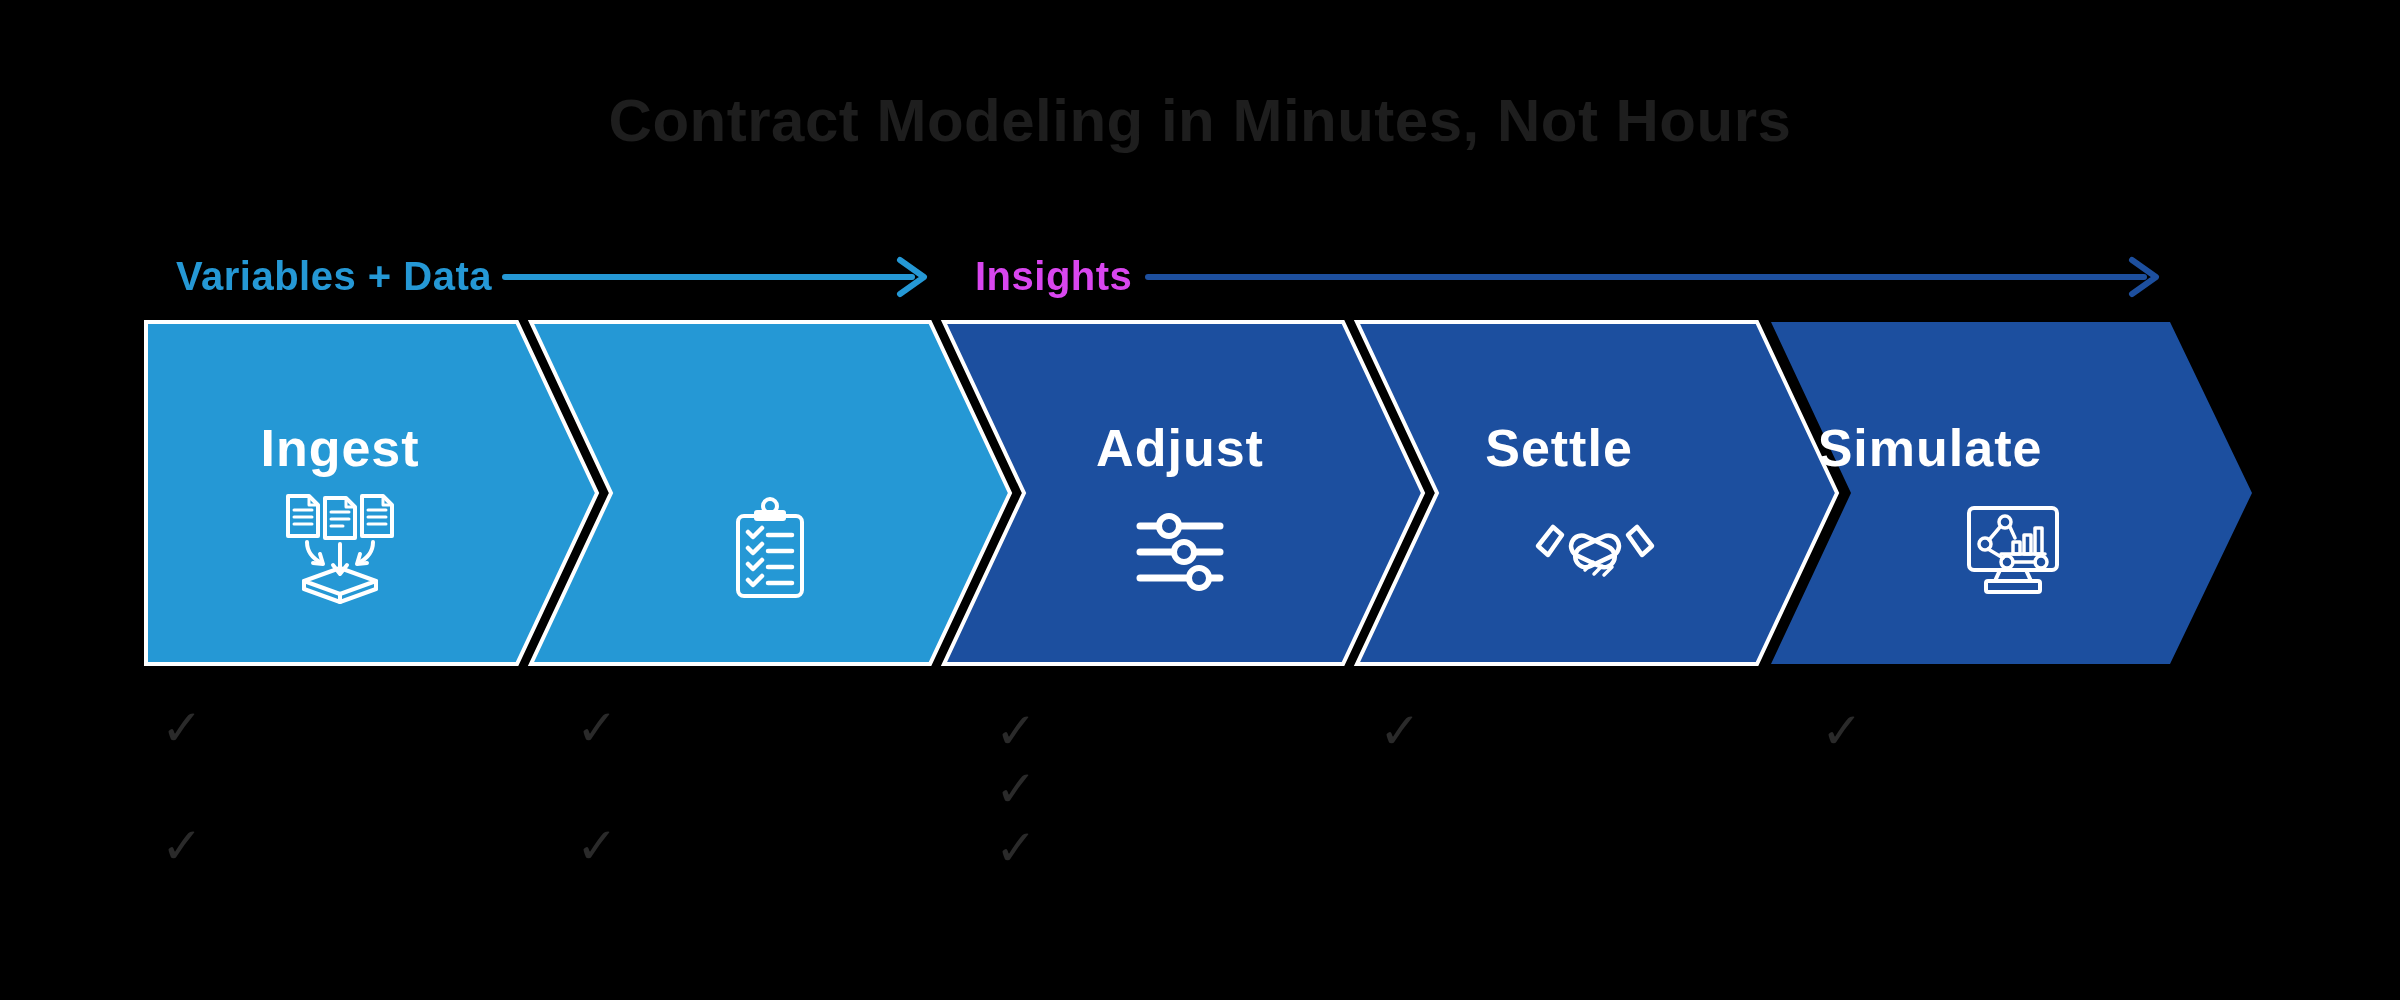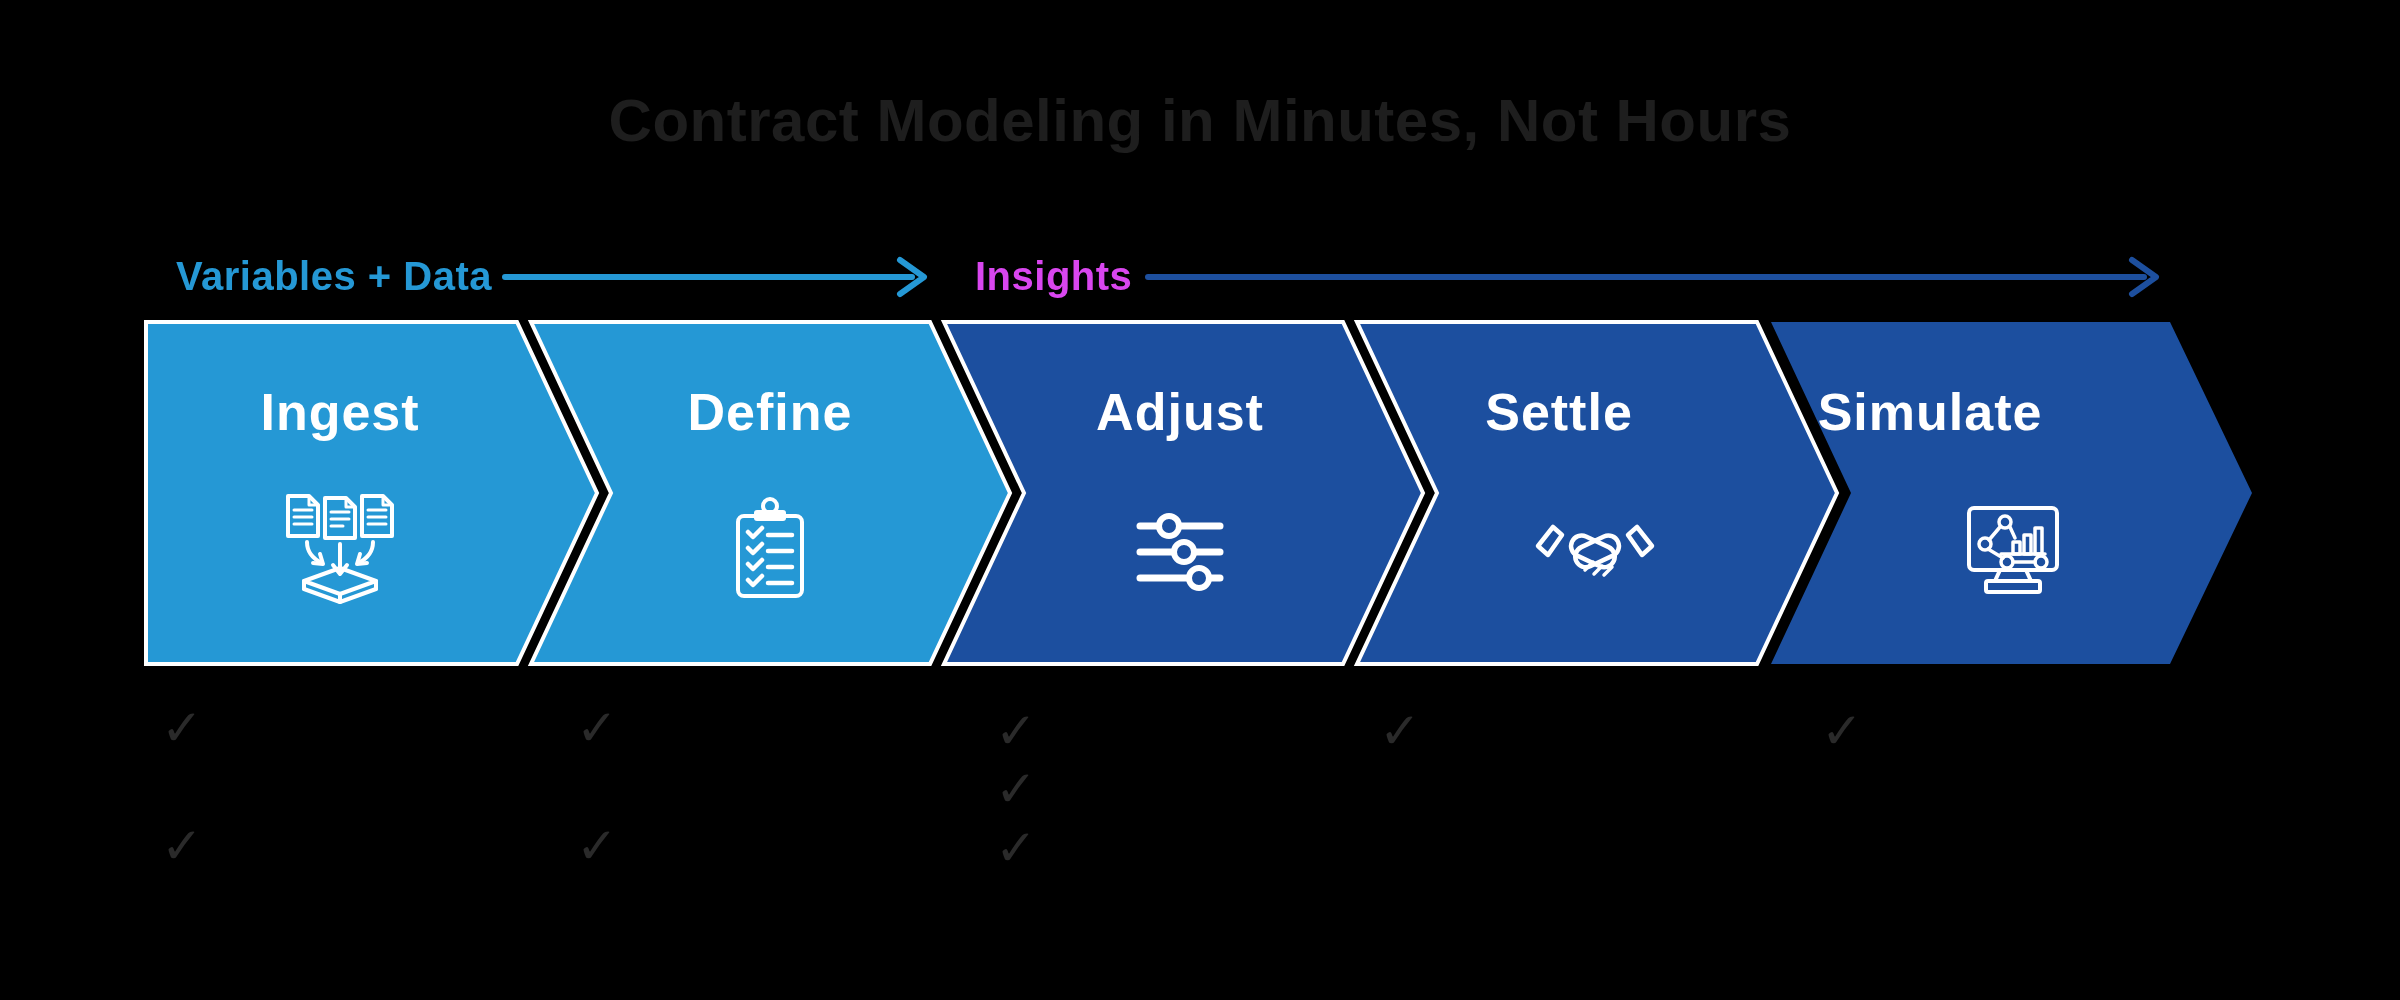--- a/index.html
+++ b/index.html
@@ -15,21 +15,21 @@
     position:absolute;top:277px;transform:translateY(-52%);
     font-size:40px;font-weight:700;letter-spacing:.5px;white-space:nowrap;
   }
   .stream-variables{left:176px;color:#2598d5;}
   .stream-insights{left:975px;color:#d946ef;}
 
   svg.layer{position:absolute;left:0;top:0;width:2400px;height:1000px;display:block;}
 
   .step-label{
     position:absolute;transform:translate(-50%,-50%);
-    color:#ffffff;font-size:52px;font-weight:700;letter-spacing:1px;white-space:nowrap;
+    color:#ffffff;font-size:52px;font-weight:700;letter-spacing:1px;white-space:nowrap;margin-top:36px;
   }
 
   .check{
     position:absolute;transform:translate(-50%,-55%);
     font-size:50px;line-height:50px;color:#2a2a2a;
   }
 </style>
 </head>
 <body>
 
@@ -133,21 +133,20 @@
       <path d="M 0,14 H 22" stroke-width="3.5"></path>
       <path d="M -3,-21 L 2,-10" stroke-width="3.5"></path>
       <path d="M -12,6 H 32" stroke-width="3.5"></path>
       <rect x="0" y="-6" width="7" height="12" stroke-width="3.5"></rect>
       <rect x="11" y="-13" width="7" height="19" stroke-width="3.5"></rect>
       <rect x="22" y="-20" width="7" height="26" stroke-width="3.5"></rect>
     </g>
   </svg>
 
   <div class="step-label" style="left:340px;top:412px">Ingest</div>
-  <div class="step-label" style="left:770px;top:412px">Define</div>
   <div class="step-label" style="left:1180px;top:412px">Adjust</div>
   <div class="step-label" style="left:1559px;top:412px">Settle</div>
   <div class="step-label" style="left:1930px;top:412px">Simulate</div>
 
   <span class="check" style="left:182px;top:730px">✓</span>
   <span class="check" style="left:182px;top:848px">✓</span>
   <span class="check" style="left:597px;top:730px">✓</span>
   <span class="check" style="left:597px;top:848px">✓</span>
   <span class="check" style="left:1016px;top:733px">✓</span>
   <span class="check" style="left:1016px;top:791px">✓</span>

